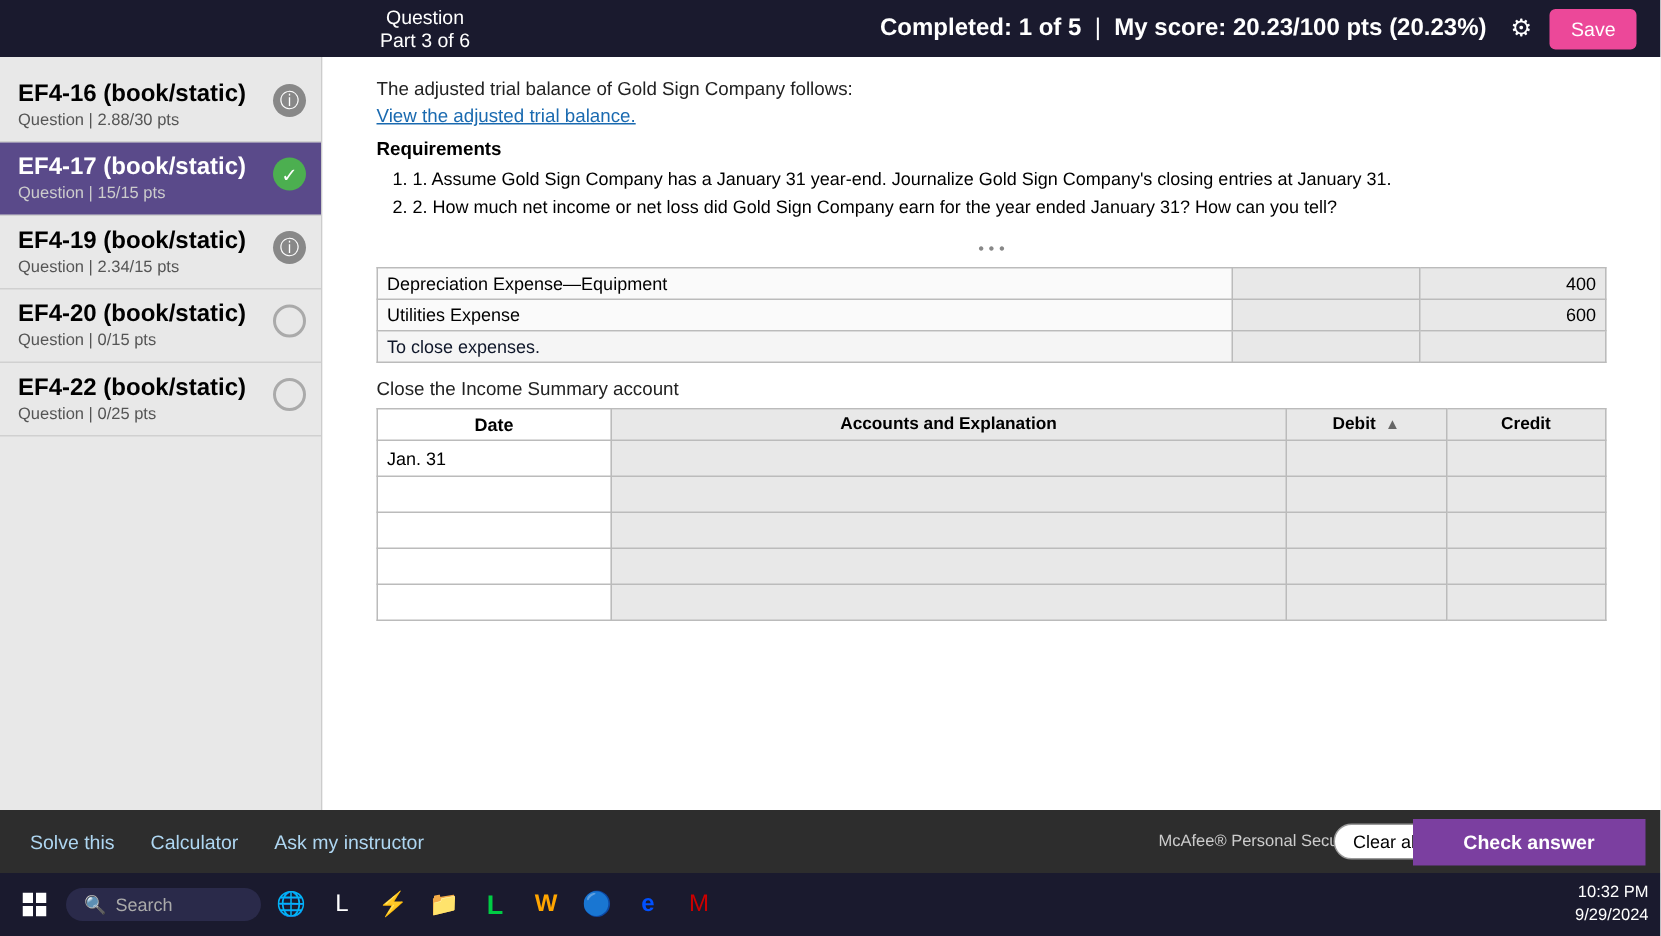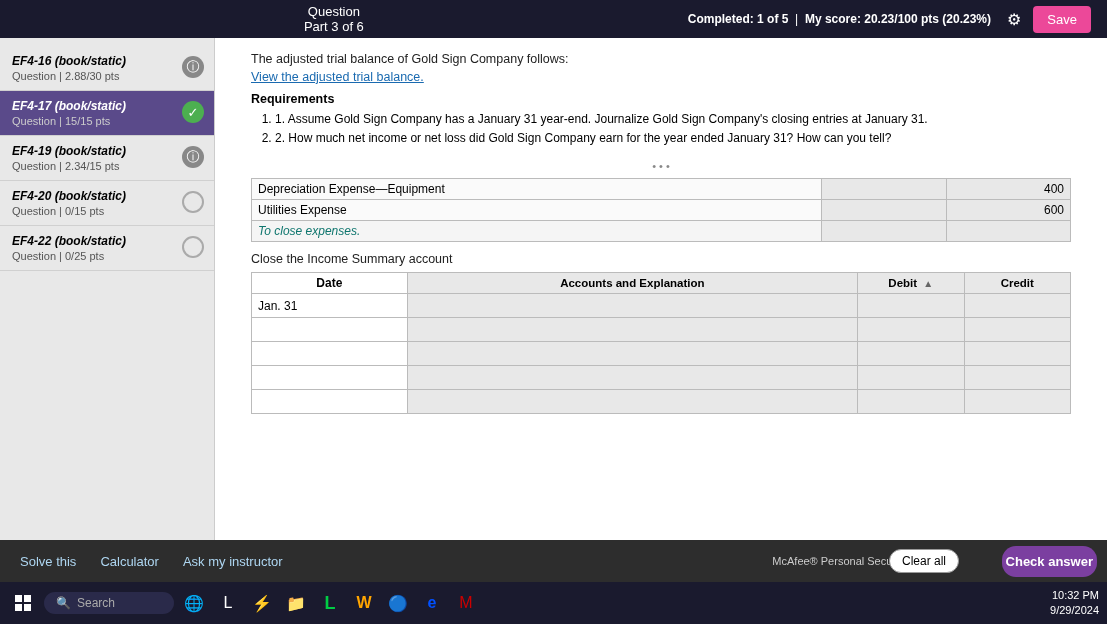--- a/index.html
+++ b/index.html
@@ -27,21 +27,21 @@
       color: white;
       font-size: 14px;
       flex: 0 0 auto;
     }
     .header-question {
       flex: 1;
       text-align: center;
       font-size: 13px;
     }
     .header-completed {
-      font-size: 12px;
+      font-size: 16px;
       margin-right: 16px;
       margin-left: 36px;
     }
     .header-completed span {
       font-weight: bold;
     }
     .header-gear {
       margin-right: 12px;
       font-size: 16px;
       cursor: pointer;
@@ -85,22 +85,21 @@
       color: white;
     }
     .sidebar-item.active .sidebar-item-sub {
       color: #ddd;
     }
     .sidebar-item-left {
       flex: 1;
     }
     .sidebar-item-name {
       font-weight: bold;
-      font-size: 12px;
-      font-style: italic;
+      font-size: 16px;
     }
     .sidebar-item-sub {
       font-size: 11px;
       color: #555;
       margin-top: 2px;
     }
     .sidebar-item.active .sidebar-item-sub {
       color: #ccc;
     }
     .sidebar-icon {
@@ -181,22 +180,21 @@
     .journal-table .account-col {
       width: 55%;
       background: #fafafa;
     }
     .journal-table .amount-col {
       width: 10%;
       background: #e8e8e8;
       text-align: right;
     }
     .journal-table .italic-cell {
-      font-style: italic;
-      color: #0f766e;
+      color: #0f172a;
       background: #f5f5f5;
     }
     .journal-table .amount-value {
       text-align: right;
       font-size: 12px;
     }
 
     
     .section-label {
       font-size: 12.5px;
@@ -300,22 +298,22 @@
       padding: 4px 12px;
       font-size: 12px;
       cursor: pointer;
     }
     .check-answer-btn {
       position: absolute;
       right: 10px;
       background: #7b3fa0;
       color: white;
       border: none;
-      border-radius: 14px;
-      padding: 8px 4px;
+      border-radius: 0;
+      padding: 8px 34px;
       font-size: 13px;
       font-weight: bold;
       cursor: pointer;
     }
 
     
     .taskbar {
       position: absolute;
       bottom: 0;
       left: 0;

